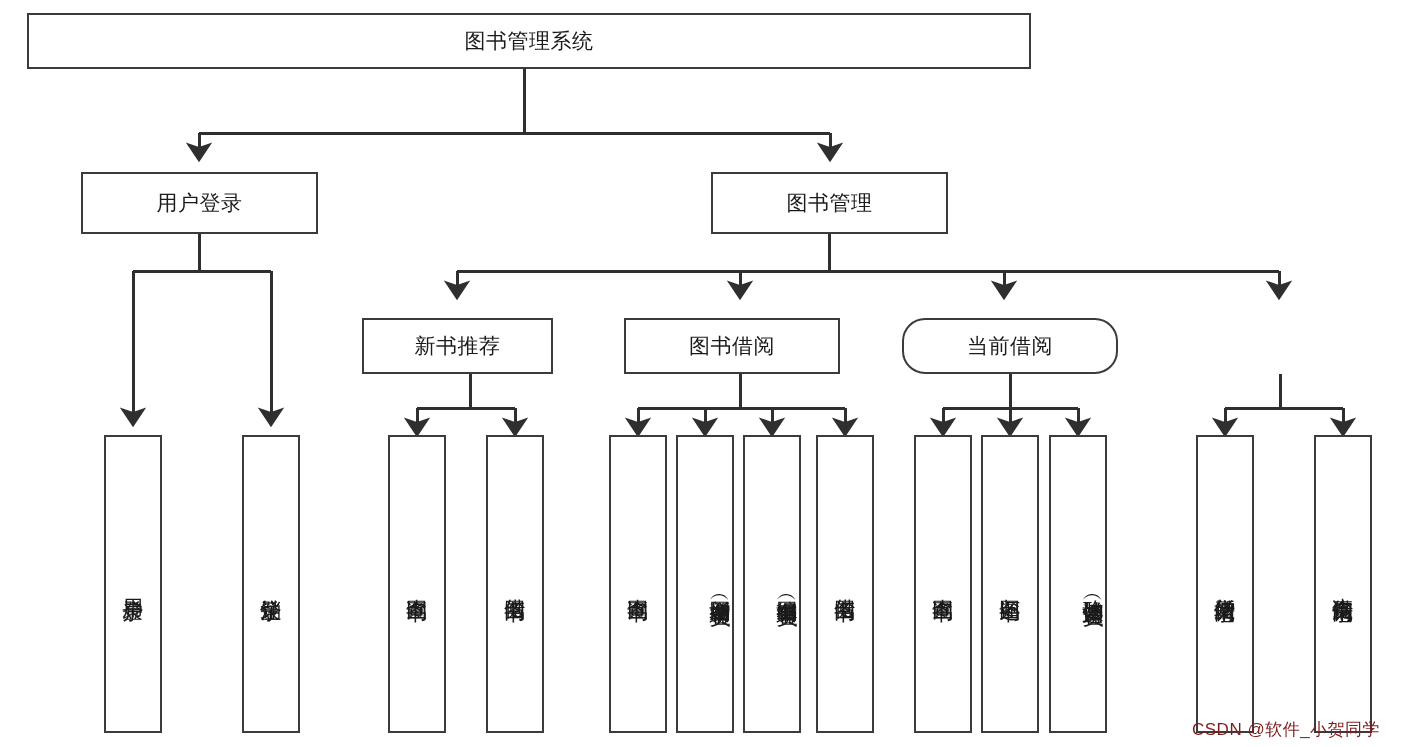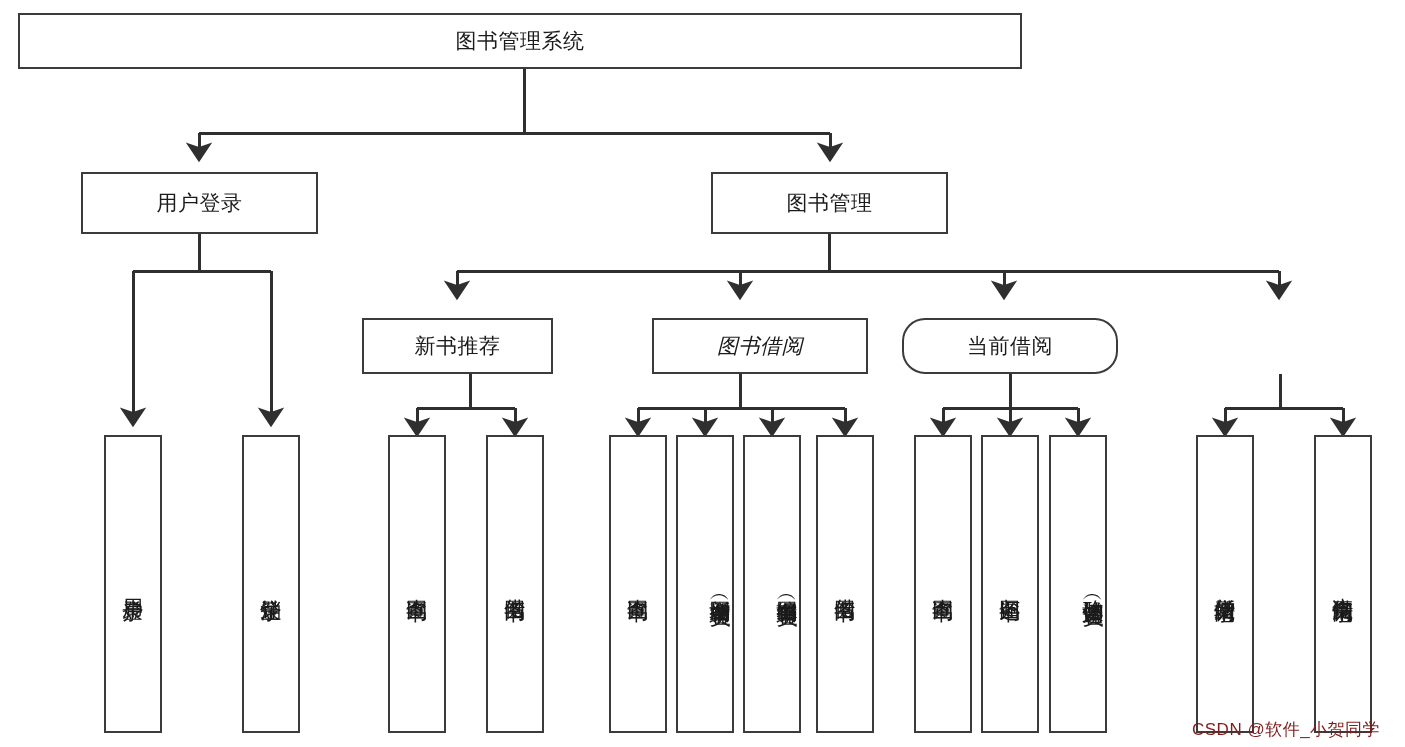--- a/index.html
+++ b/index.html
@@ -36,20 +36,21 @@
     color: #1b1b1b;
   }
   .node-h {
     font-size: 21px;
     letter-spacing: 0.5px;
     line-height: 1.1;
     white-space: nowrap;
   }
   .node-root {
     font-size: 21px;
+    margin-left: 9px;
   }
   .node-v {
     writing-mode: vertical-rl;
     text-orientation: upright;
     font-size: 21px;
     line-height: 1.12;
     letter-spacing: 1px;
     align-items: flex-start;
     justify-content: center;
     padding-top: 6px;
@@ -142,21 +143,21 @@
   <div class="node node-h" style="left:81px; top:172px; width:237px; height:62px;">
     <span>用户登录</span>
   </div>
   <div class="node node-h" style="left:711px; top:172px; width:237px; height:62px;justify-content:center;">
     <span>图书管理</span>
   </div>
 
   <div class="node node-h" style="left:362px; top:318px; width:191px; height:56px;">
     <span>新书推荐</span>
   </div>
-  <div class="node node-h" style="left:652px; top:318px; width:216px; height:56px;font-style:italic;">
+  <div class="node node-h" style="left:624px; top:318px; width:216px; height:56px;">
     <span>图书借阅</span>
   </div>
   <div class="node node-h" style="left:902px; top:318px; width:216px; height:56px;border-radius:23px;">
     <span>当前借阅</span>
   </div>
 
   <div class="node node-v v-short" style="left:104px; top:435px; width:58px; height:298px;">
     <span>用户登录</span>
   </div>
   <div class="node node-v v-short" style="left:242px; top:435px; width:58px; height:298px;">

